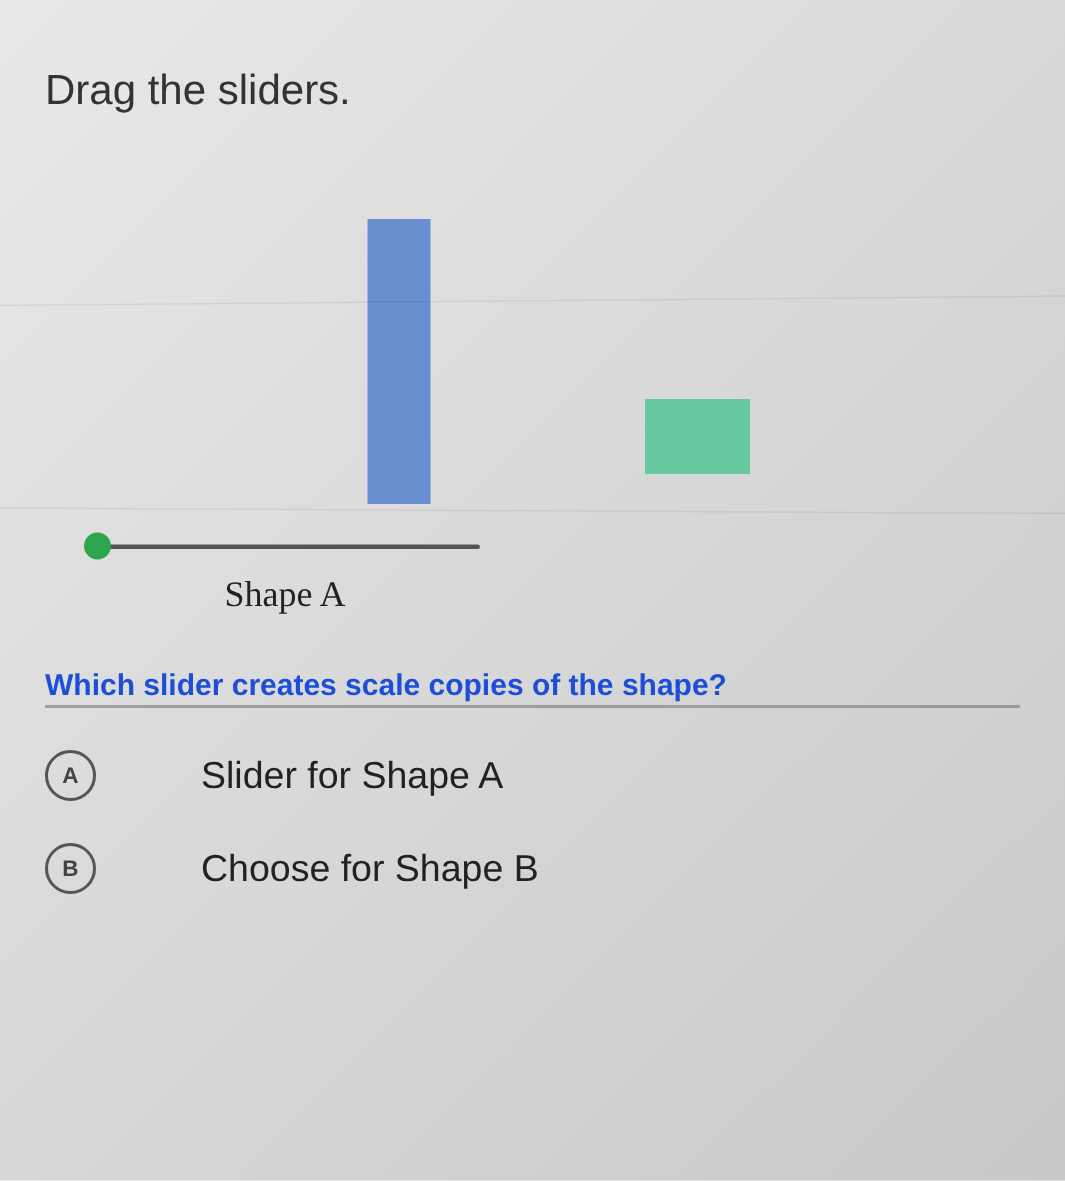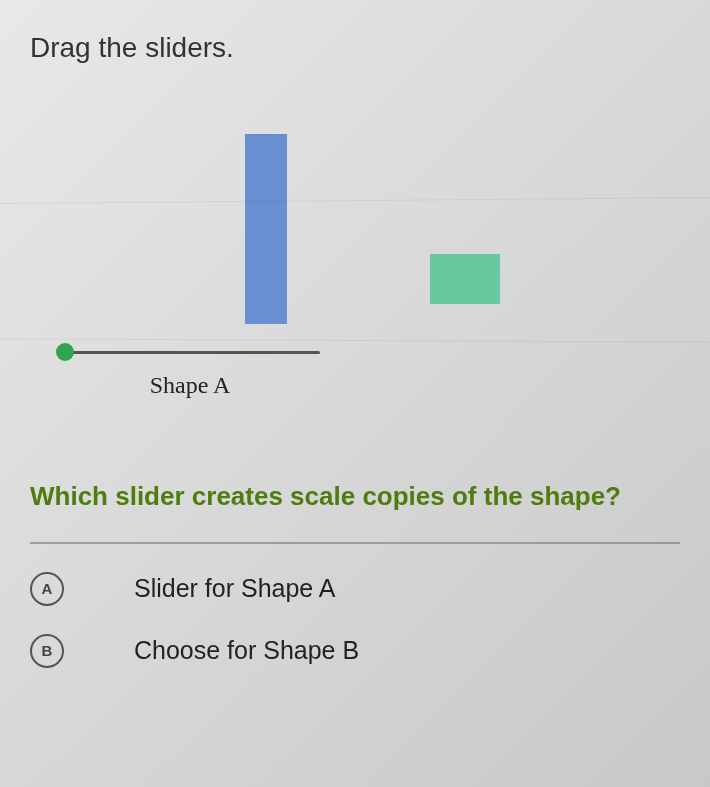--- a/index.html
+++ b/index.html
@@ -10,21 +10,21 @@
     body {
       width: 710px;
       height: 787px;
       background: linear-gradient(135deg, #e8e8e8 0%, #d8d8d8 50%, #c8c8c8 100%);
       font-family: -apple-system, BlinkMacSystemFont, "Segoe UI", Arial, sans-serif;
       color: #2a2a2a;
       overflow: hidden;
       position: relative;
     }
     .page {
-      padding: 32px 30px;
+      padding: 44px 30px;
     }
     .instruction {
       font-size: 28px;
       font-weight: 400;
       color: #333;
       margin-bottom: 40px;
     }
     .shapes-stage {
       height: 220px;
       position: relative;
@@ -43,21 +43,21 @@
       left: 400px;
       bottom: 20px;
       width: 70px;
       height: 50px;
       background: #68c9a0;
     }
     .sliders-row {
       display: flex;
       gap: 40px;
       padding: 0 20px 0 30px;
-      margin-bottom: 81px;
+      margin-bottom: 33px;
     }
     .slider-group {
       flex: 0 0 auto;
       width: 260px;
     }
     .slider-track {
       position: relative;
       height: 16px;
       display: flex;
       align-items: center;
@@ -80,24 +80,23 @@
       cursor: grab;
     }
     .slider-label {
       margin-top: 12px;
       text-align: center;
       font-family: Georgia, "Times New Roman", serif;
       font-size: 24px;
       color: #222;
     }
     .question {
-      font-size: 26px;
+      font-size: 20px;
       font-weight: 700;
-      color: #4d7c0f;
-      margin-bottom: 28px;
+      color: #1d4ed8;
       line-height: 1.3;
     }
     .choose-label {
       font-size: 20px;
       font-weight: 600;
       color: #333;
       margin-bottom: 14px;
     }
     .divider {
       border: none;

